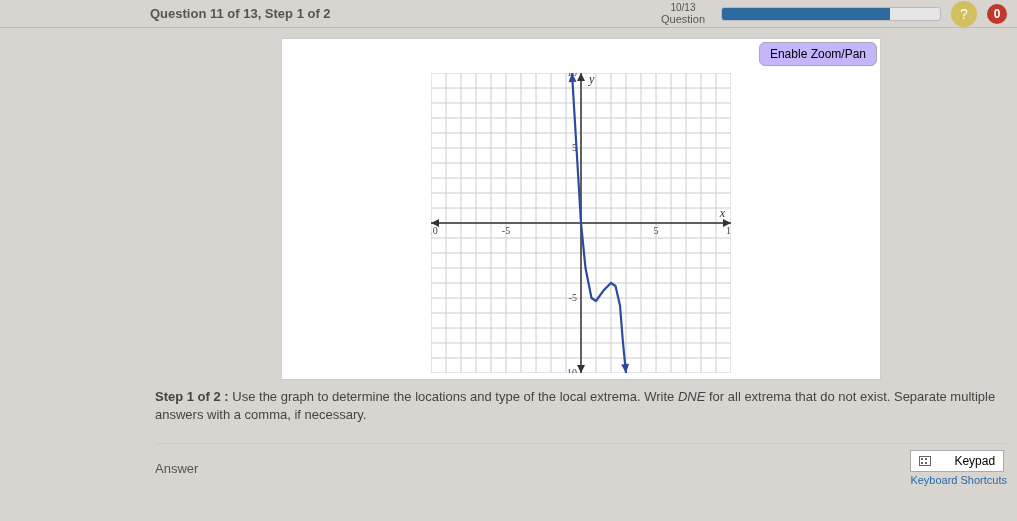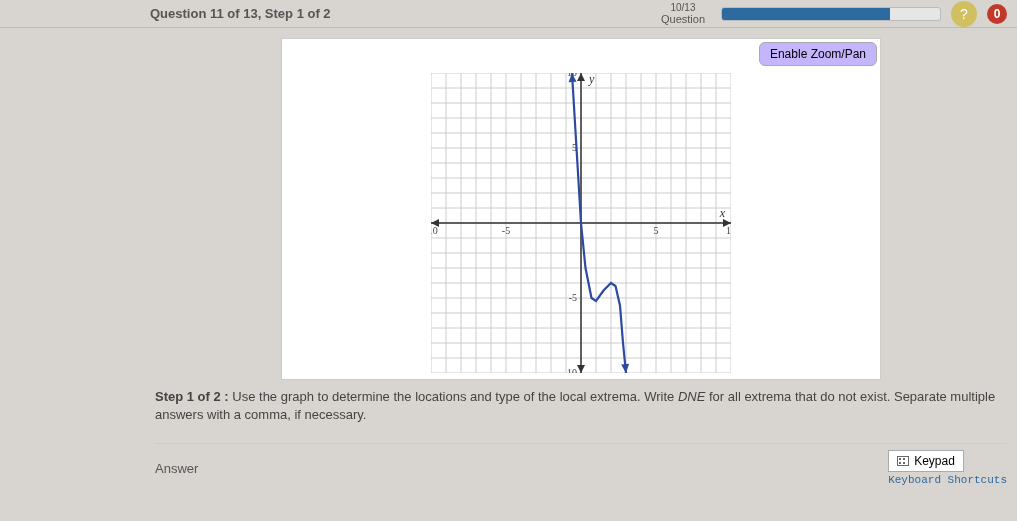--- a/index.html
+++ b/index.html
@@ -73,23 +73,23 @@
   .dne { font-style: italic; }
   .answer-row {
     display:flex; align-items:center;
     border-top:1px solid #ccc; padding-top:6px;
   }
   .answer-label { font-weight:normal; color:#555; }
   .aspacer { flex:1; }
   .keypad-btn {
     background:#fff; border:1px solid #aaa;
     padding:3px 8px; font-size:12px; cursor:pointer;
-    display:flex; align-items:center; gap:5px;
-  }
-  .kb-short { font-size:11px; color:#2d6aa0; text-align:right; margin-top:2px;font-family:Liberation Mono, monospace; }
+    display:flex; align-items:center; gap:23px;
+  }
+  .kb-short { font-size:11px; color:#2d6aa0; text-align:right; margin-top:2px; }
 </style>
 </head>
 <body>
 
 <div class="header">
   <div class="qtitle">Question 11 of 13, Step 1 of 2</div>
   <div class="hspacer"></div>
   <div class="score-block">
     <div style="font-size:10px;">10/13</div>
     <div>Question</div>

